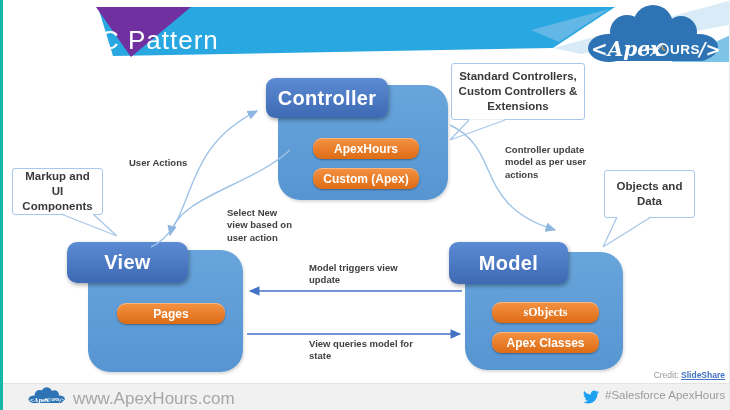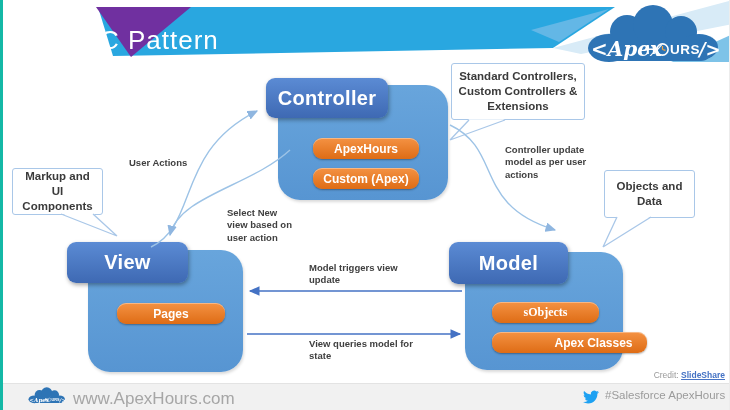--- a/index.html
+++ b/index.html
@@ -75,27 +75,27 @@
   <div class="abs callout" style="left:448px;top:63px;width:134px;height:57px;">Standard Controllers, Custom Controllers &amp; Extensions</div>
   <div class="abs callout" style="left:9px;top:168px;width:91px;height:47px;">Markup and UI Components</div>
   <div class="abs callout" style="left:601px;top:170px;width:91px;height:48px;">Objects and Data</div>
 
   <div class="abs node" style="left:275px;top:85px;width:170px;height:115px;"></div>
   <div class="abs node-label" style="left:263px;top:78px;width:122px;height:40px;">Controller</div>
   <div class="abs chip" style="left:310px;top:138px;width:106px;height:21px;">ApexHours</div>
   <div class="abs chip" style="left:310px;top:168px;width:106px;height:21px;">Custom (Apex)</div>
 
   <div class="abs node" style="left:85px;top:250px;width:155px;height:122px;"></div>
-  <div class="abs node-label" style="left:64px;top:242px;width:121px;height:41px;">View</div>
+  <div class="abs node-label" style="left:64px;top:242px;width:121px;height:41px;border-radius:10px;">View</div>
   <div class="abs chip" style="left:114px;top:303px;width:108px;height:21px;">Pages</div>
 
   <div class="abs node" style="left:462px;top:252px;width:158px;height:118px;"></div>
   <div class="abs node-label" style="left:446px;top:242px;width:119px;height:42px;">Model</div>
   <div class="abs chip" style="left:489px;top:302px;width:107px;height:21px;font-family:Liberation Serif, serif;">sObjects</div>
-  <div class="abs chip" style="left:489px;top:332px;width:107px;height:21px;padding-left:48px;">Apex Classes</div>
+  <div class="abs chip" style="left:489px;top:332px;width:107px;height:21px;">Apex Classes</div>
 
   <div class="abs alabel" style="left:126px;top:157px;width:62px;">User Actions</div>
   <div class="abs alabel" style="left:224px;top:207px;width:66px;">Select New view based on user action</div>
   <div class="abs alabel" style="left:502px;top:144px;width:82px;">Controller update model as per user actions</div>
   <div class="abs alabel" style="left:306px;top:262px;width:120px;">Model triggers view update</div>
   <div class="abs alabel" style="left:306px;top:338px;width:120px;">View queries model for state</div>
 
   <svg class="abs overlay" viewBox="0 0 730 410">
     <defs>
       <marker id="mLight" viewBox="0 0 10 8" refX="8" refY="4" markerWidth="8.5" markerHeight="7" orient="auto-start-reverse">

